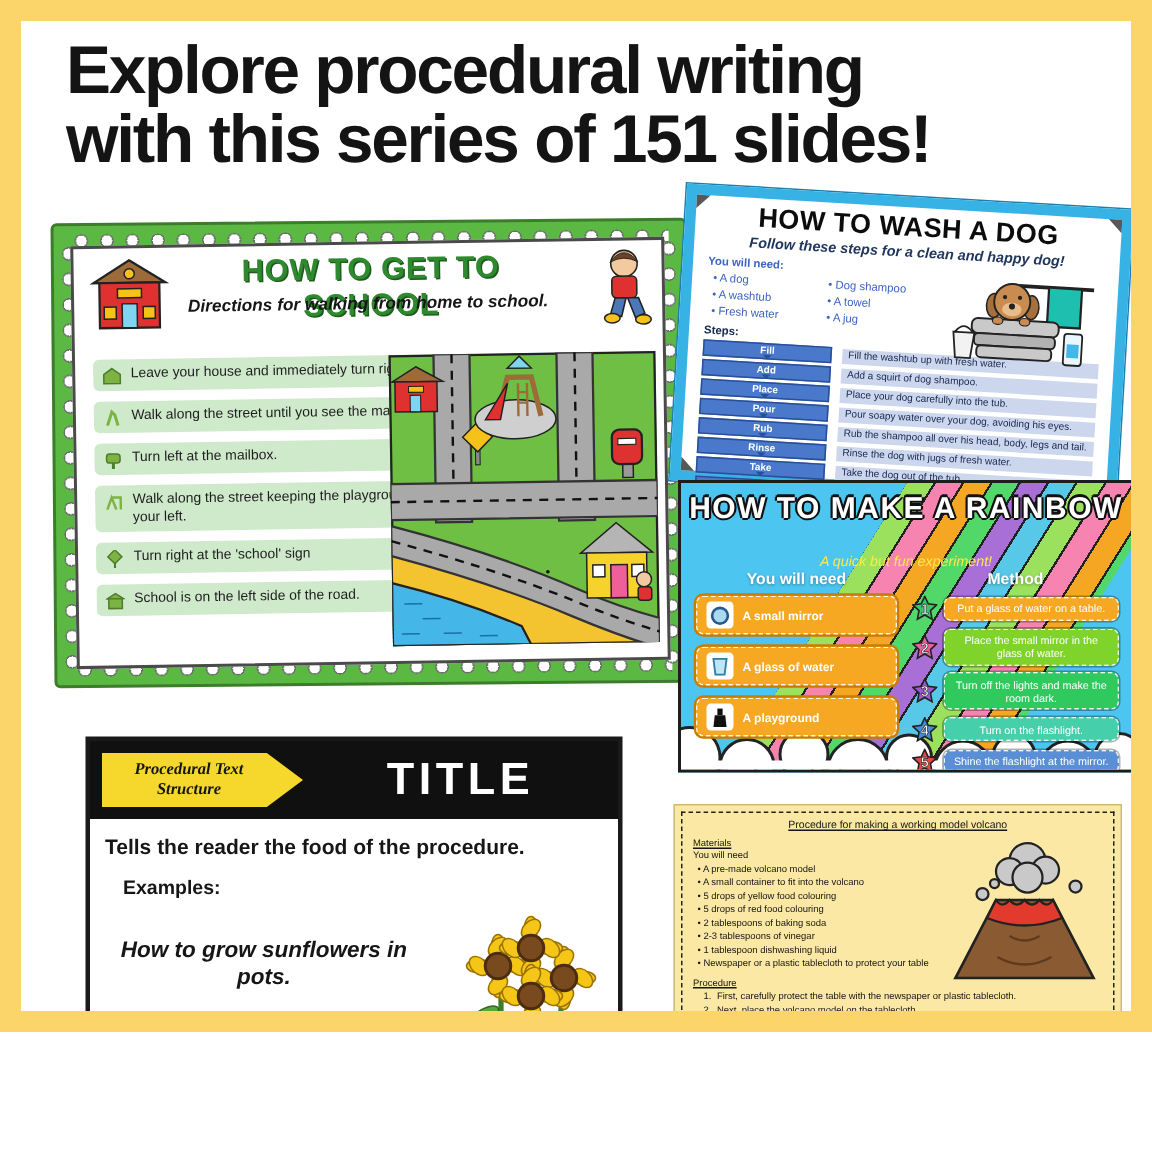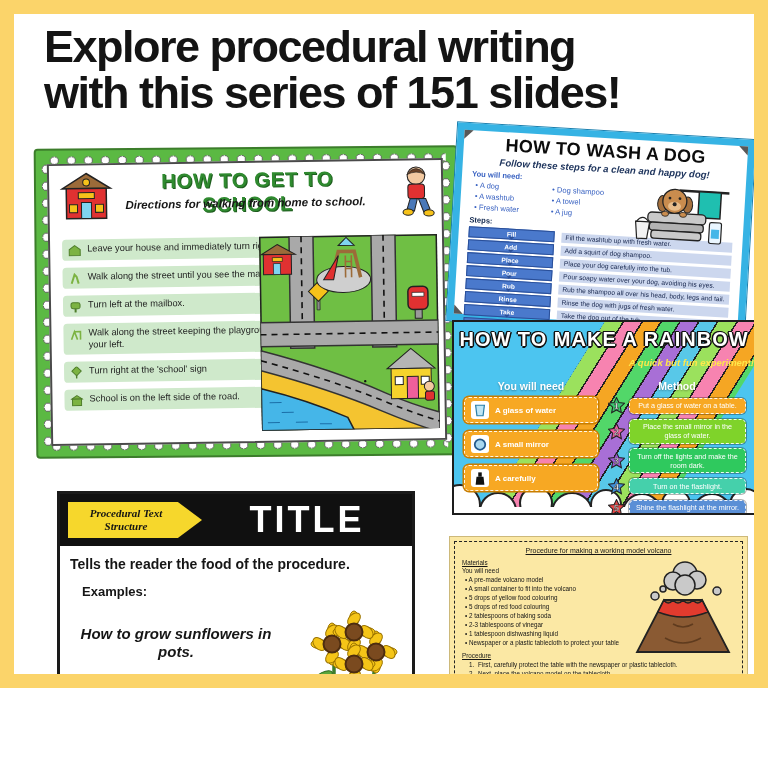--- a/index.html
+++ b/index.html
@@ -38,39 +38,39 @@
   .dstep .verb{position:relative;width:84px;background:#4a79cc;border:1px solid #2a4f99;color:#fff;font-size:6.6px;font-weight:700;text-align:center;padding:1px 0;}
   .dstep .verb::after{content:"";position:absolute;left:50%;bottom:-4px;margin-left:-3px;border:3px solid transparent;border-top-color:#2a4f99;}
   .dstep .desc{flex:1;background:#ccd7ee;color:#17264d;font-size:6.7px;padding:1.5px 4px;}
   .dog .dogpic{position:absolute;right:2px;top:38px;}
   
   .rainbow{position:absolute;left:438px;top:306px;width:304px;height:195px;background:#4cc5f0;border:2px solid #1d1d1d;z-index:3;overflow:hidden;box-sizing:border-box;}
   .rb-band{position:absolute;top:-20px;right:-40px;width:150px;height:420px;transform:rotate(32deg);transform-origin:top right;z-index:1;
     background:repeating-linear-gradient(to right,#9be15d 0 15px,#222 15px 16.5px,#f783b0 16.5px 31px,#222 31px 32.5px,#f5a623 32.5px 47px,#222 47px 48.5px,#52d769 48.5px 63px,#222 63px 64.5px,#a86fd6 64.5px 79px,#222 79px 80.5px,#58c8e8 80.5px 95px,#222 95px 96.5px);}
   .rainbow .r-title{position:relative;z-index:3;text-align:center;margin-top:6px;font-size:20px;font-weight:700;letter-spacing:1px;color:#fff;
     text-shadow:-1.5px 0 #111,1.5px 0 #111,0 -1.5px #111,0 1.5px #111,1px 1px #111,-1px -1px #111;}
-  .rainbow .r-sub{position:relative;z-index:3;text-align:right;font-size:9.5px;font-style:italic;font-weight:700;color:#ffe84a;margin-top:6px;}
+  .rainbow .r-sub{position:relative;z-index:3;text-align:center;font-size:9.5px;font-style:italic;font-weight:400;color:#ffe84a;margin-top:18px;}
   .rcols{position:absolute;left:10px;right:8px;top:58px;display:flex;gap:10px;z-index:3;}
   .rcol-l{width:134px;}
   .rcol-r{flex:1;}
   .rhead{text-align:center;color:#fff;font-weight:700;font-size:10.5px;margin-bottom:5px;text-shadow:0 1px 2px rgba(0,0,0,.35);}
   .nbox{display:flex;align-items:center;gap:6px;height:24px;padding:0 6px;margin-bottom:8px;background:#f7a823;border:1px dashed rgba(255,255,255,.9);box-shadow:0 0 0 1.5px #c87d00;border-radius:5px;}
   .nbox .ic{width:18px;height:18px;background:#fff;border-radius:3px;display:flex;align-items:center;justify-content:center;}
   .nbox .nlbl{color:#fff;font-size:8px;font-weight:700;}
   .mrow{display:flex;align-items:center;gap:4px;margin-bottom:4.5px;}
   .mbox{flex:1;border:1px dashed rgba(255,255,255,.9);box-shadow:0 0 0 1px rgba(0,0,0,.3);border-radius:5px;color:#fff;font-size:7.2px;font-weight:400;text-align:center;padding:2.5px 4px;line-height:1.25;}
   .m0{background:#f7a823;} .m1{background:#7fd32a;} .m2{background:#2fc95e;} .m3{background:#45d0ab;} .m4{background:#5a8fd6;}
   .clouds{position:absolute;left:0;right:0;bottom:0;z-index:2;}
   
   .tslide{position:absolute;left:43px;top:477px;width:358px;height:250px;background:#fff;border:3px solid #1a1a1a;z-index:4;box-sizing:border-box;}
   .tslide .thead{position:relative;height:52px;background:#101010;}
   .banner{position:absolute;left:8px;top:8px;width:134px;height:36px;background:#f6d72c;clip-path:polygon(0 0,82% 0,100% 50%,82% 100%,0 100%);filter:drop-shadow(1px 1px 0 #000);
     display:flex;flex-direction:column;justify-content:center;padding-right:18px;box-sizing:border-box;}
   .banner div{text-align:center;font-family:"Liberation Serif",serif;font-style:italic;font-weight:700;font-size:11px;line-height:1.2;color:#141414;}
-  .thead .big{position:absolute;left:142px;right:0;top:50%;transform:translateY(-50%);text-align:center;color:#fff;font-size:36px;font-weight:700;letter-spacing:3px;}
+  .thead .big{position:absolute;left:142px;right:0;top:50%;transform:translateY(-50%);text-align:center;color:#fff;font-size:30px;font-weight:700;letter-spacing:3px;}
   .tbody{position:relative;height:192px;}
   .tgoal{margin:10px 10px 0 10px;font-size:14px;font-weight:700;color:#161616;}
   .texlbl{margin:12px 0 0 22px;font-size:13px;font-weight:700;color:#161616;}
   .tex{width:212px;text-align:center;font-style:italic;font-weight:700;font-size:15px;line-height:1.2;color:#161616;}
   .tex.e1{margin:16px 0 0 10px;}
   .tex.e2{margin:26px 0 0 10px;}
   .tflowers{position:absolute;right:8px;bottom:4px;}
   
   .volc{position:absolute;left:435px;top:522px;width:299px;height:197px;background:#fbe8a4;border:1px solid #cdb97a;z-index:4;box-sizing:border-box;}
   .volc .dash{position:absolute;inset:4px;border:1.5px dashed #222;}
@@ -310,41 +310,41 @@
   <div class="rainbow">
     <div class="rb-band"></div>
     <div class="r-title">HOW TO MAKE A RAINBOW</div>
     <div class="r-sub">A quick but fun experiment!</div>
     <div class="rcols">
       <div class="rcol-l">
         <div class="rhead">You will need</div>
         <div class="nbox">
           <span class="ic">
               <svg width="14" height="15" viewBox="0 0 16 16">
+                <circle cx="8" cy="8" r="6" fill="#a9d8ef" stroke="#245a8c" stroke-width="2"></circle>
+              </svg>
+            </span>
+          <span class="nlbl">A small mirror</span>
+        </div>
+        <div class="nbox">
+          <span class="ic">
+              <svg width="14" height="15" viewBox="0 0 16 16">
                 <path d="M3 2 H13 L11.5 14 H4.5 Z" fill="#bfe6f5" stroke="#2b7fa8" stroke-width="1.4"></path>
               </svg>
             </span>
           <span class="nlbl">A glass of water</span>
-        </div>
-        <div class="nbox">
-          <span class="ic">
-              <svg width="14" height="15" viewBox="0 0 16 16">
-                <circle cx="8" cy="8" r="6" fill="#a9d8ef" stroke="#245a8c" stroke-width="2"></circle>
-              </svg>
-            </span>
-          <span class="nlbl">A small mirror</span>
         </div>
         <div class="nbox">
           <span class="ic">
               <svg width="14" height="15" viewBox="0 0 16 16">
                 <rect x="6" y="1" width="4" height="5" fill="#111"></rect>
                 <path d="M4 6 h8 l1 9 h-10 z" fill="#111"></path>
               </svg>
             </span>
-          <span class="nlbl">A carefully</span>
+          <span class="nlbl">A playground</span>
         </div>
       </div>
       <div class="rcol-r">
         <div class="rhead">Method</div>
         <div class="mrow">
           <svg width="17" height="17" viewBox="0 0 16 16">
               <polygon points="8,0.5 10.2,5.2 15.5,5.9 11.6,9.5 12.6,14.8 8,12.2 3.4,14.8 4.4,9.5 0.5,5.9 5.8,5.2" fill="#3cc46e" stroke="#222"></polygon>
               <text x="8" y="11.3" font-size="9" font-weight="bold" fill="#fff" stroke="#222" stroke-width=".4" text-anchor="middle">1</text>
             </svg>
           <div class="mbox m0">Put a glass of water on a table.</div>

